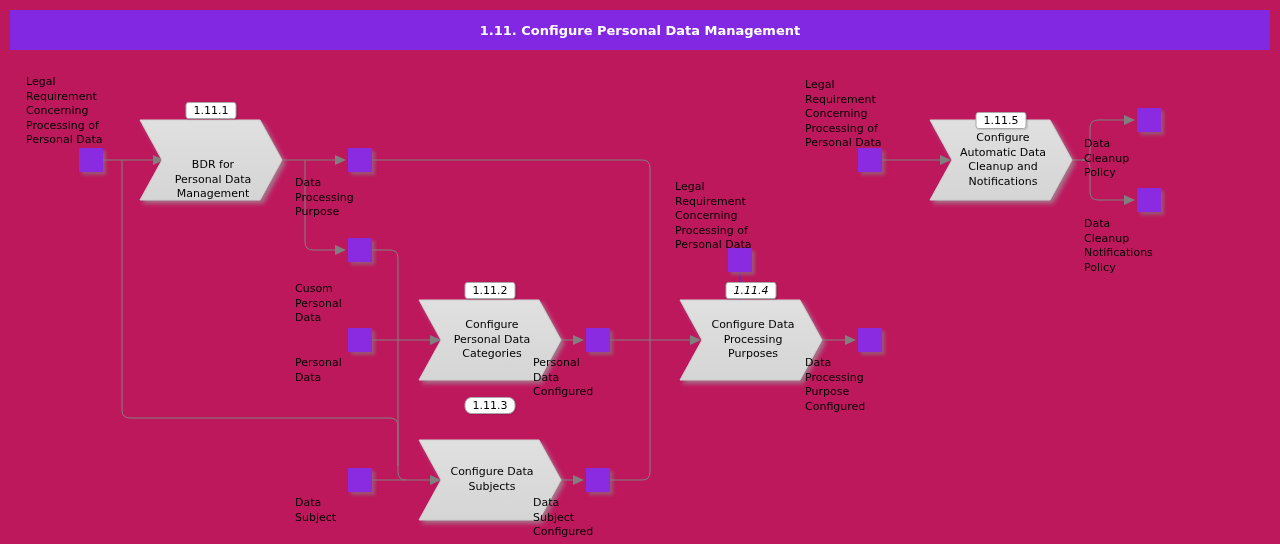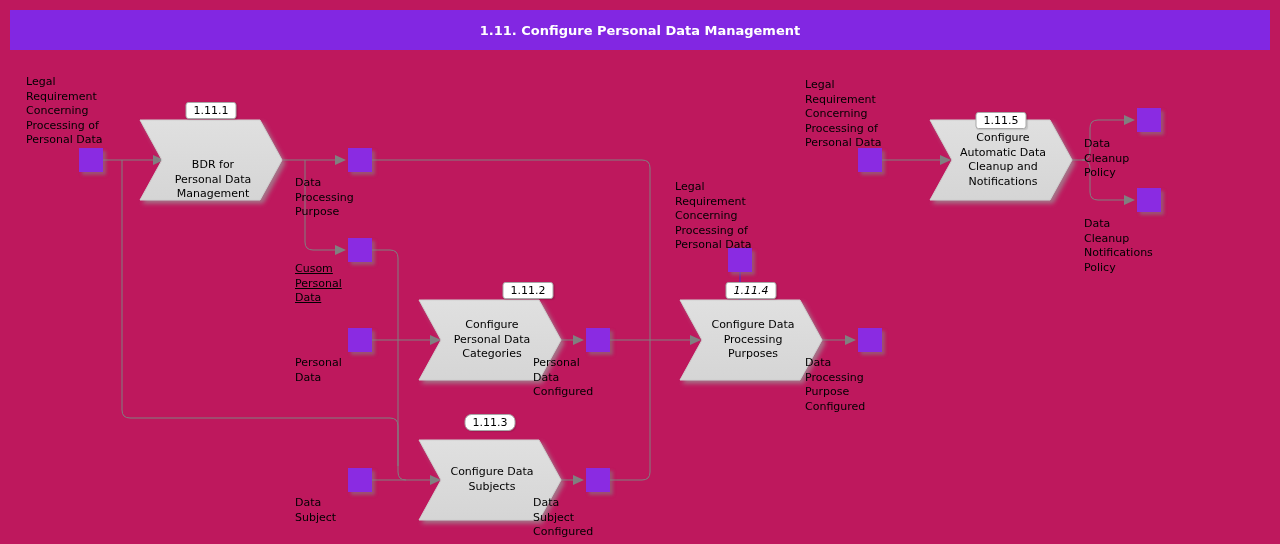--- a/index.html
+++ b/index.html
@@ -84,22 +84,22 @@
 Subjects</div>
   <div class="ptext" style="left:688px;top:318px;">Configure Data
 Processing
 Purposes</div>
   <div class="ptext" style="left:938px;top:131px;">Configure
 Automatic Data
 Cleanup and
 Notifications</div>
 
   <div class="badge" style="left:211px;top:102px;">1.11.1</div>
-  <div class="badge" style="left:490px;top:282px;margin-left:38px;">1.11.2</div>
-  <div class="badge" style="left:490px;top:414px;border-radius:7px;">1.11.3</div>
+  <div class="badge" style="left:490px;top:282px;">1.11.2</div>
+  <div class="badge" style="left:490px;top:397px;border-radius:7px;">1.11.3</div>
   <div class="badge" style="left:751px;top:282px;font-style:italic;">1.11.4</div>
   <div class="badge" style="left:1001px;top:112px;">1.11.5</div>
 
   <div class="artifact" style="left:79px;top:148px;"></div>
   <div class="artifact" style="left:348px;top:148px;"></div>
   <div class="artifact" style="left:348px;top:238px;"></div>
   <div class="artifact" style="left:348px;top:328px;"></div>
   <div class="artifact" style="left:348px;top:468px;"></div>
   <div class="artifact" style="left:586px;top:328px;"></div>
   <div class="artifact" style="left:586px;top:468px;"></div>
@@ -110,21 +110,21 @@
   <div class="artifact" style="left:1137px;top:188px;"></div>
 
   <div class="label" style="left:91px;top:75px;">Legal
 Requirement
 Concerning
 Processing of
 Personal Data</div>
   <div class="label" style="left:360px;top:176px;">Data
 Processing
 Purpose</div>
-  <div class="label" style="left:360px;top:262px;text-decoration:underline;">Cusom
+  <div class="label" style="left:360px;top:282px;">Cusom
 Personal
 Data</div>
   <div class="label" style="left:360px;top:356px;">Personal
 Data</div>
   <div class="label" style="left:360px;top:496px;">Data
 Subject</div>
   <div class="label" style="left:598px;top:356px;">Personal
 Data
 Configured</div>
   <div class="label" style="left:598px;top:496px;">Data

